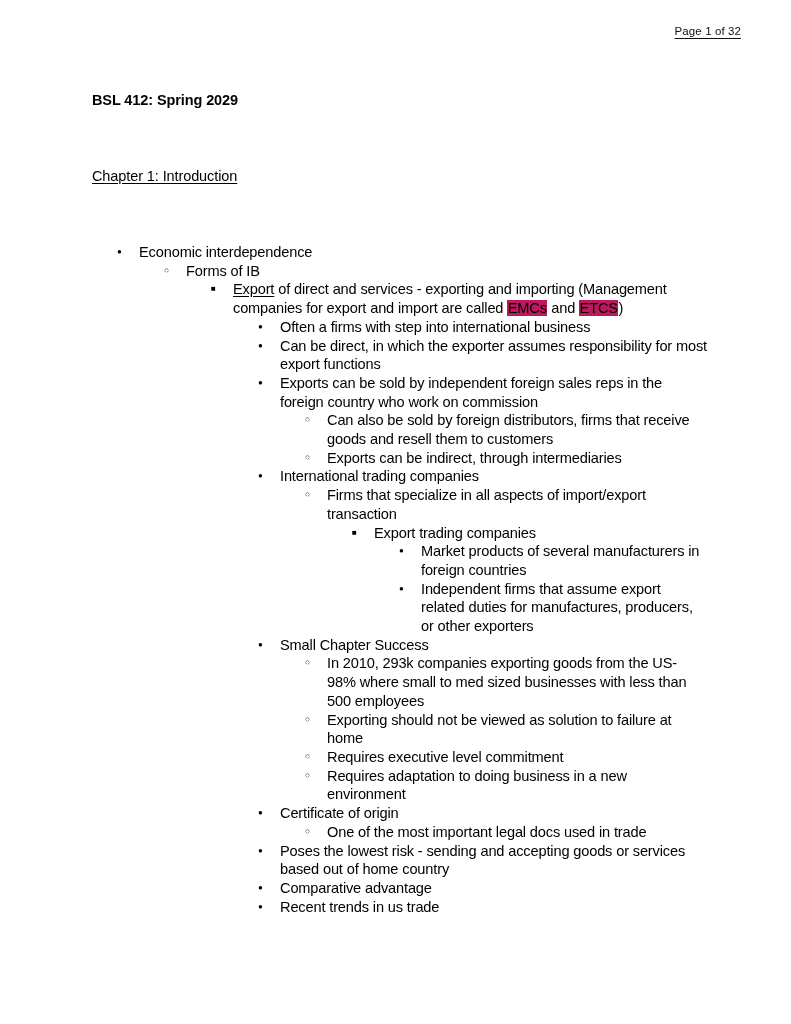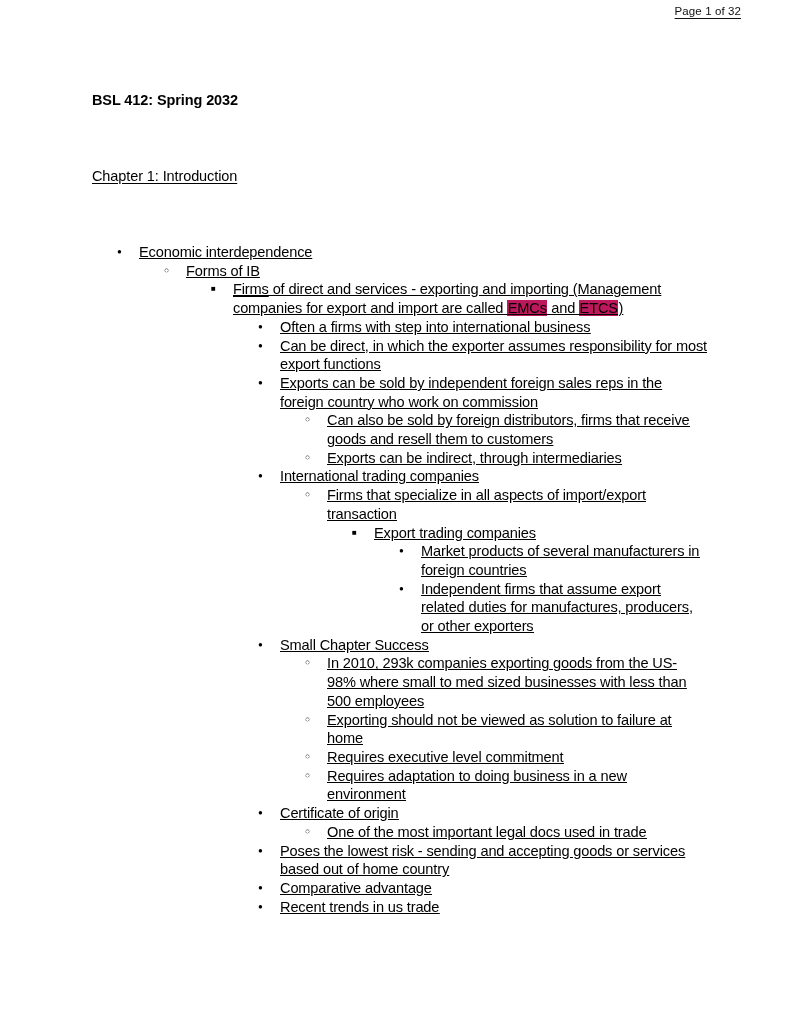--- a/index.html
+++ b/index.html
@@ -20,21 +20,21 @@
   .page {
     position: relative;
     width: 791px;
     height: 1024px;
     background: #ffffff;
   }
 
   
   .page-header {
     position: absolute;
-    top: 4px;
+    top: 24px;
     right: 50px;
     font-size: 11.5px;
     line-height: 14px;
     letter-spacing: 0.1px;
     text-decoration: underline;
     text-underline-offset: 2.5px;
     color: #111;
     white-space: nowrap;
   }
 
@@ -73,21 +73,20 @@
     top: 243px;
     left: 0;
     width: 615px;
   }
 
   .node {
     position: relative;
     font-size: 14.6px;
     line-height: 18.7px;
     letter-spacing: -0.15px;
-    text-decoration: underline;
   }
 
   .node > .node-line {
     position: relative;
     display: block;
   }
 
   .bullet {
     position: absolute;
     left: 0;
@@ -126,41 +125,41 @@
 </style>
 </head>
 <body>
 
 <div class="page">
 
   <div class="page-header">Page 1 of 32</div>
 
   <div class="doc-body">
 
-    <div class="doc-title">BSL 412: Spring 2032</div>
+    <div class="doc-title">BSL 412: Spring 2029</div>
 
     <div class="chapter-heading">Chapter 1: Introduction</div>
 
     <div class="outline" id="outline-root">
         <div class="node lvl-1">
           <div class="node-line">
             <span class="bullet disc"></span>
             <span class="node-text">Economic interdependence</span>
           </div>
           <div class="children">
             <div class="node lvl-2">
               <div class="node-line">
                 <span class="bullet circle"></span>
                 <span class="node-text">Forms of IB</span>
               </div>
               <div class="children">
                 <div class="node lvl-3">
                   <div class="node-line">
                     <span class="bullet square"></span>
-                    <span class="node-text"><span class="u">Firms</span><span> of direct and services - exporting and importing (Management companies for export and import are called </span><span class="hl">EMCs</span><span> and </span><span class="hl">ETCS</span><span>)</span></span>
+                    <span class="node-text"><span class="u">Export</span><span> of direct and services - exporting and importing (Management companies for export and import are called </span><span class="hl">EMCs</span><span> and </span><span class="hl">ETCS</span><span>)</span></span>
                   </div>
                   <div class="children">
                     <div class="node lvl-4">
                       <div class="node-line">
                         <span class="bullet disc"></span>
                         <span class="node-text">Often a firms with step into international business</span>
                       </div>
                     </div>
                     <div class="node lvl-4">
                       <div class="node-line">

